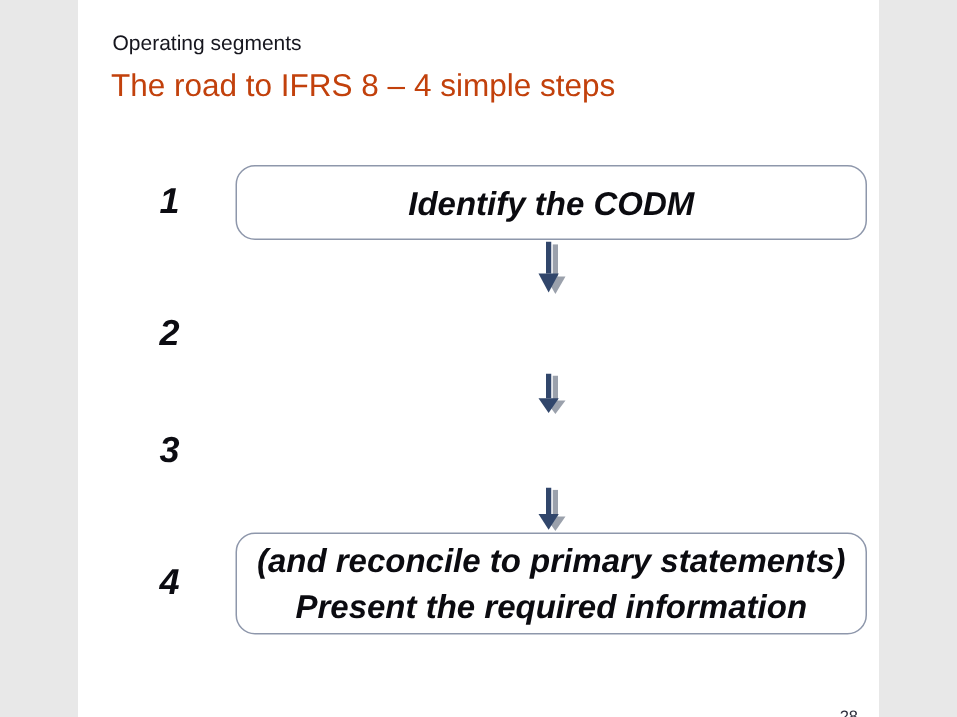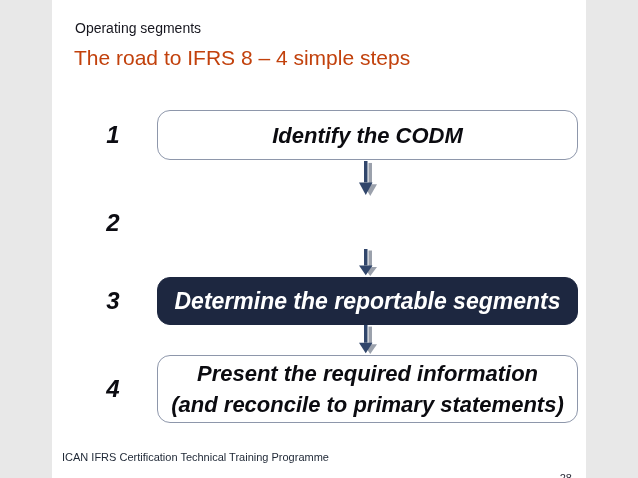--- a/index.html
+++ b/index.html
@@ -82,35 +82,31 @@
   <div class="arrow" id="arrow2">
     <svg viewBox="0 0 26 36" preserveAspectRatio="none" aria-hidden="true">
       <rect x="13.5" y="2" width="3.5" height="22" fill="#9ba1ac"></rect>
       <polygon points="8.5,24 22,24 15.25,36" fill="#9ba1ac"></polygon>
       <rect x="9" y="0" width="3.5" height="22" fill="#31466b"></rect>
       <polygon points="4,22 17.5,22 10.75,35" fill="#31466b"></polygon>
     </svg>
   </div>
 
   <div class="step-number" id="num3">3</div>
-  <div class="box filled" id="box3">
-    <div class="line">Determine the reportable segments</div>
-  </div>
 
   <div class="arrow" id="arrow3">
     <svg viewBox="0 0 26 36" preserveAspectRatio="none" aria-hidden="true">
       <rect x="13.5" y="2" width="3.5" height="22" fill="#9ba1ac"></rect>
       <polygon points="8.5,24 22,24 15.25,36" fill="#9ba1ac"></polygon>
       <rect x="9" y="0" width="3.5" height="22" fill="#31466b"></rect>
       <polygon points="4,22 17.5,22 10.75,35" fill="#31466b"></polygon>
     </svg>
   </div>
 
   <div class="step-number" id="num4">4</div>
   <div class="box outline" id="box4">
+    <div class="line">(and reconcile to primary statements)</div>
     <div class="line">Present the required information</div>
-    <div class="line">(and reconcile to primary statements)</div>
   </div>
 
-  <div class="footer">ICAN IFRS Certification Technical Training Programme</div>
   <div class="page-number">28</div>
 
 </div>
 
 </body></html>

